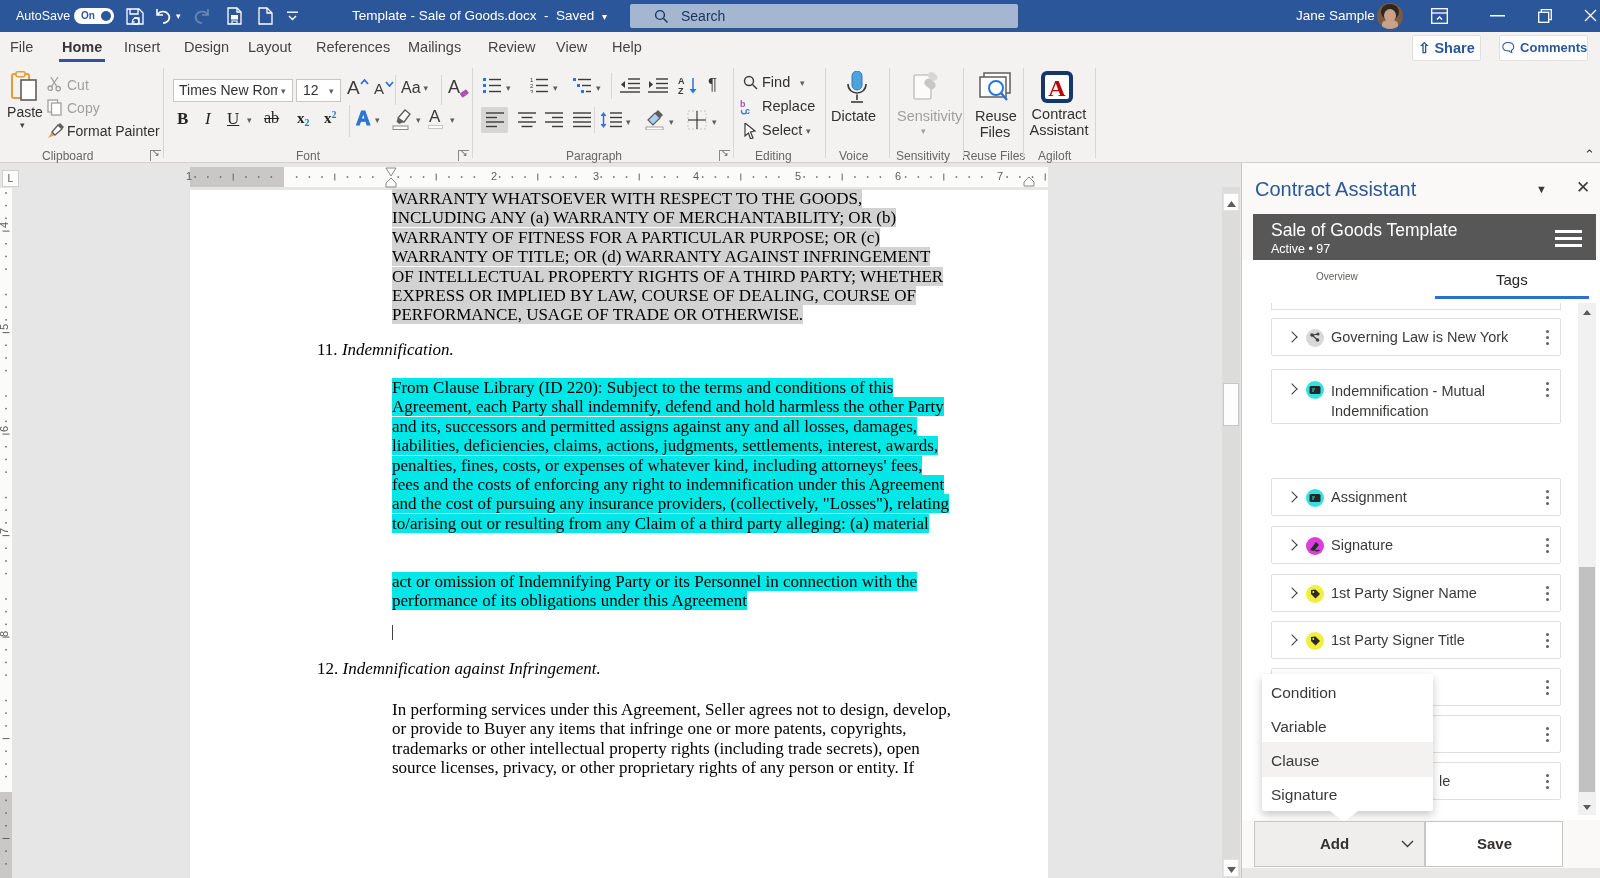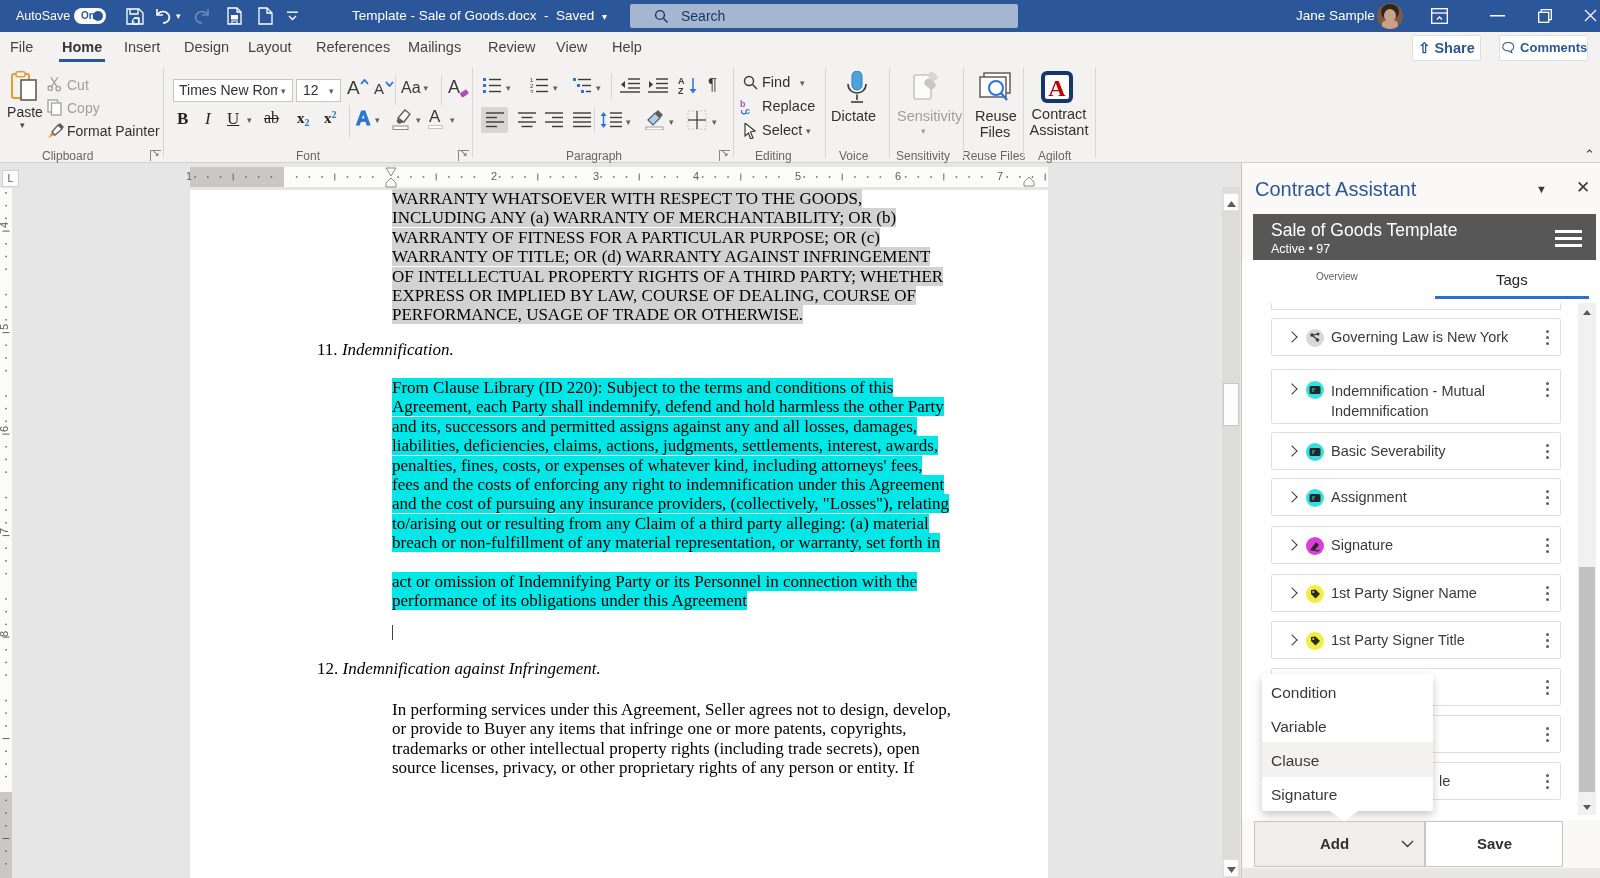--- a/index.html
+++ b/index.html
@@ -4,21 +4,21 @@
 <style>
 * { margin:0; padding:0; box-sizing:border-box; }
 html,body { width:1600px; height:878px; overflow:hidden; }
 body { font-family:"Liberation Sans", sans-serif; }
 #app { position:relative; width:1600px; height:878px; background:#e6e6e6; }
 .abs { position:absolute; }
 
 
 #titlebar { position:absolute; left:0; top:0; width:1600px; height:32px; background:#2b579a; color:#fff; }
 #titlebar .tb-txt { position:absolute; font-size:13.5px; color:#fff; white-space:nowrap; }
-#autosave-pill { position:absolute; left:74px; top:8px; width:32px; height:16px; background:#fff; border-radius:8px; }
+#autosave-pill { position:absolute; left:74px; top:8px; width:40px; height:16px; background:#fff; border-radius:8px; }
 #autosave-pill .on { position:absolute; left:7px; top:2px; font-size:10px; font-weight:bold; color:#2b579a; }
 #autosave-pill .knob { position:absolute; right:3px; top:3px; width:10px; height:10px; border-radius:50%; background:#2b579a; }
 #searchbox { position:absolute; left:630px; top:4px; width:388px; height:24px; background:#a4b6d0; border-radius:2px; }
 #searchbox .stxt { position:absolute; left:51px; top:4px; font-size:14px; color:#16355e; }
 
 
 #tabsrow { position:absolute; left:0; top:32px; width:1600px; height:31px; background:#f3f2f1; }
 .rtab { position:absolute; top:7px; font-size:14.5px; color:#444; }
 .rtab.active { color:#38373a; font-weight:bold; }
 #home-underline { position:absolute; left:59px; top:27px; width:46px; height:3px; background:#2b579a; }
@@ -588,21 +588,21 @@
     <div class="doc abs" style="left:127px; top:150px;">11.&nbsp;<i>Indemnification.</i></div>
     <div class="doc abs" style="left:202px; top:188px;">
       <span class="cyan">From Clause Library (ID 220): Subject to the terms and conditions of this</span><br>
       <span class="cyan">Agreement, each Party shall indemnify, defend and hold harmless the other Party</span><br>
       <span class="cyan">and its, successors and permitted assigns against any and all losses, damages,</span><br>
       <span class="cyan">liabilities, deficiencies, claims, actions, judgments, settlements, interest, awards,</span><br>
       <span class="cyan">penalties, fines, costs, or expenses of whatever kind, including attorneys' fees,</span><br>
       <span class="cyan">fees and the costs of enforcing any right to indemnification under this Agreement</span><br>
       <span class="cyan">and the cost of pursuing any insurance providers, (collectively, "Losses"), relating</span><br>
       <span class="cyan">to/arising out or resulting from any Claim of a third party alleging: (a) material</span><br>
-      <span class="cyan">breach or non-fulfillment of any material representation, or warranty, set forth in</span><br>
+      <br>
       <br>
       <span class="cyan">act or omission of Indemnifying Party or its Personnel in connection with the</span><br>
       <span class="cyan">performance of its obligations under this Agreement</span>
     </div>
     <div class="abs" style="left:202px; top:435px; width:1.2px; height:15px; background:#444;"></div>
     <div class="doc abs" style="left:127px; top:469px;">12.&nbsp;<i>Indemnification against Infringement.</i></div>
     <div class="doc abs" style="left:202px; top:510px;">
       In performing services under this Agreement, Seller agrees not to design, develop,<br>
       or provide to Buyer any items that infringe one or more patents, copyrights,<br>
       trademarks or other intellectual property rights (including trade secrets), open<br>
@@ -670,33 +670,20 @@
             <path d="M6 8 h3 M6 10 h2" stroke="#35e0e0" stroke-width="1"></path>
           </svg></div>
       <div class="plabel" style="top:11px; line-height:20px;">Indemnification - Mutual<br>Indemnification</div>
       <div class="pdots" style="top:12px;">
           <i></i>
           <i></i>
           <i></i>
         </div>
     </div>
 
-    <div class="prow" style="top:269px; height:38px;">
-      <div class="pchev" style="top:14px;"></div>
-      <div class="picon" style="top:10px; background:#35e0e0;"><svg width="18" height="18" viewBox="0 0 18 18">
-            <rect x="3.5" y="5" width="11" height="8" rx="1.5" fill="#252525"></rect>
-            <path d="M6 8 h3 M6 10 h2" stroke="#35e0e0" stroke-width="1"></path>
-          </svg></div>
-      <div class="plabel" style="top:10px;">Basic Severability</div>
-      <div class="pdots" style="top:11px;">
-          <i></i>
-          <i></i>
-          <i></i>
-        </div>
-    </div>
 
     <div class="prow" style="top:315px; height:38px;">
       <div class="pchev" style="top:14px;"></div>
       <div class="picon" style="top:10px; background:#35e0e0;"><svg width="18" height="18" viewBox="0 0 18 18">
             <rect x="3.5" y="5" width="11" height="8" rx="1.5" fill="#252525"></rect>
             <path d="M6 8 h3 M6 10 h2" stroke="#35e0e0" stroke-width="1"></path>
           </svg></div>
       <div class="plabel" style="top:10px;">Assignment</div>
       <div class="pdots" style="top:11px;">
           <i></i>

